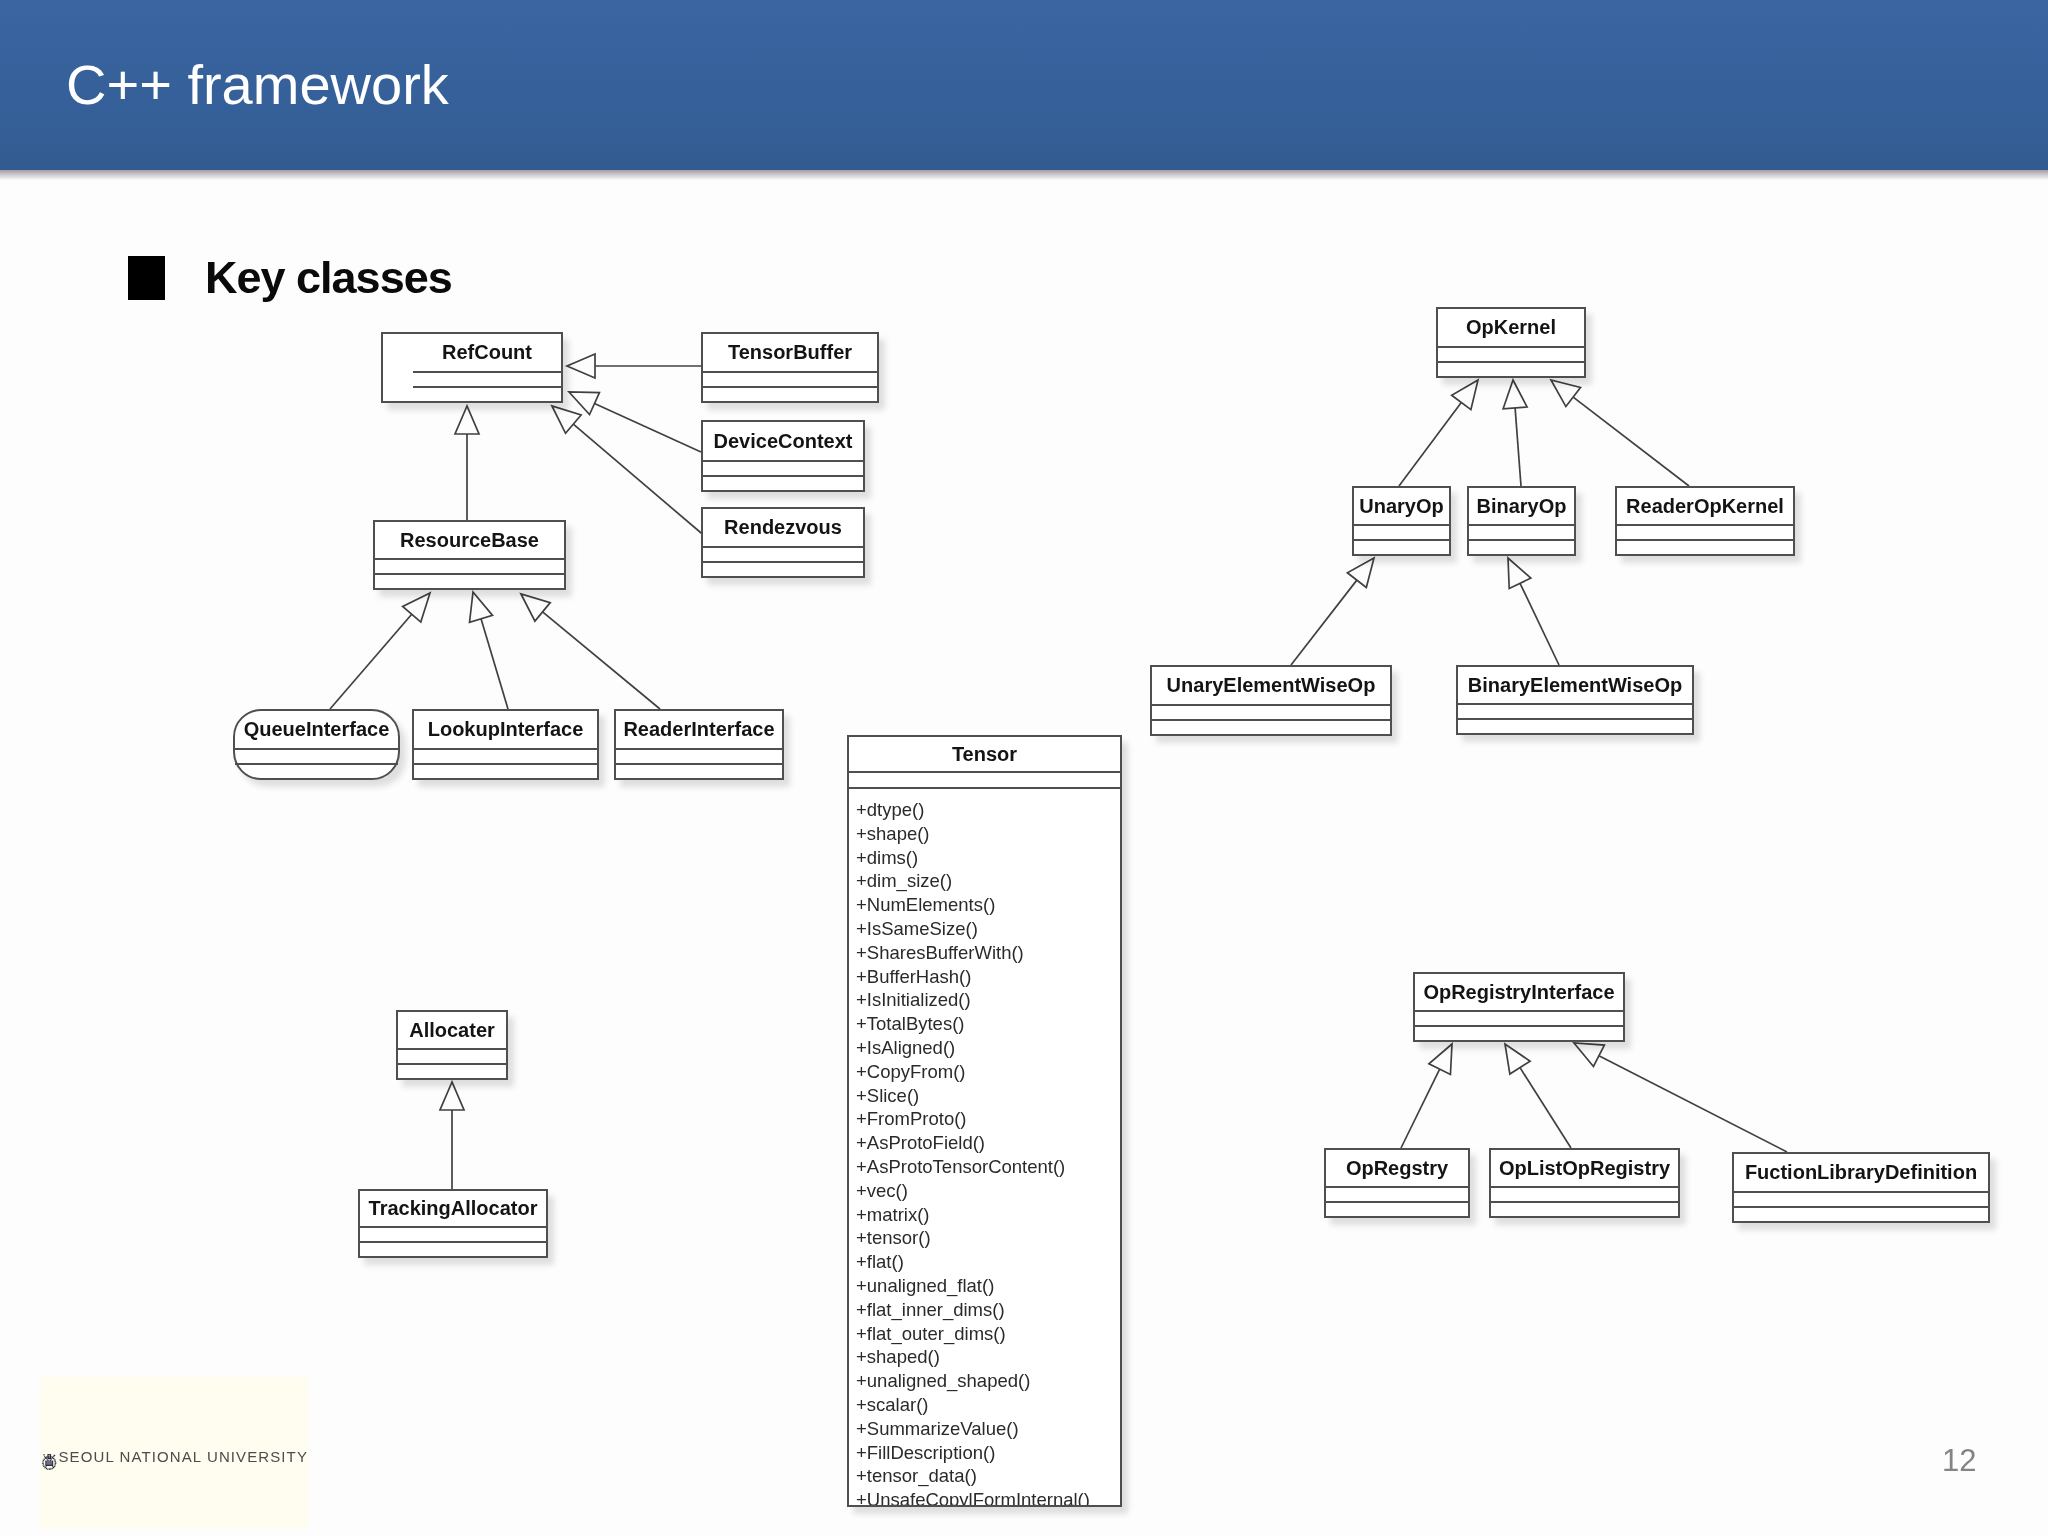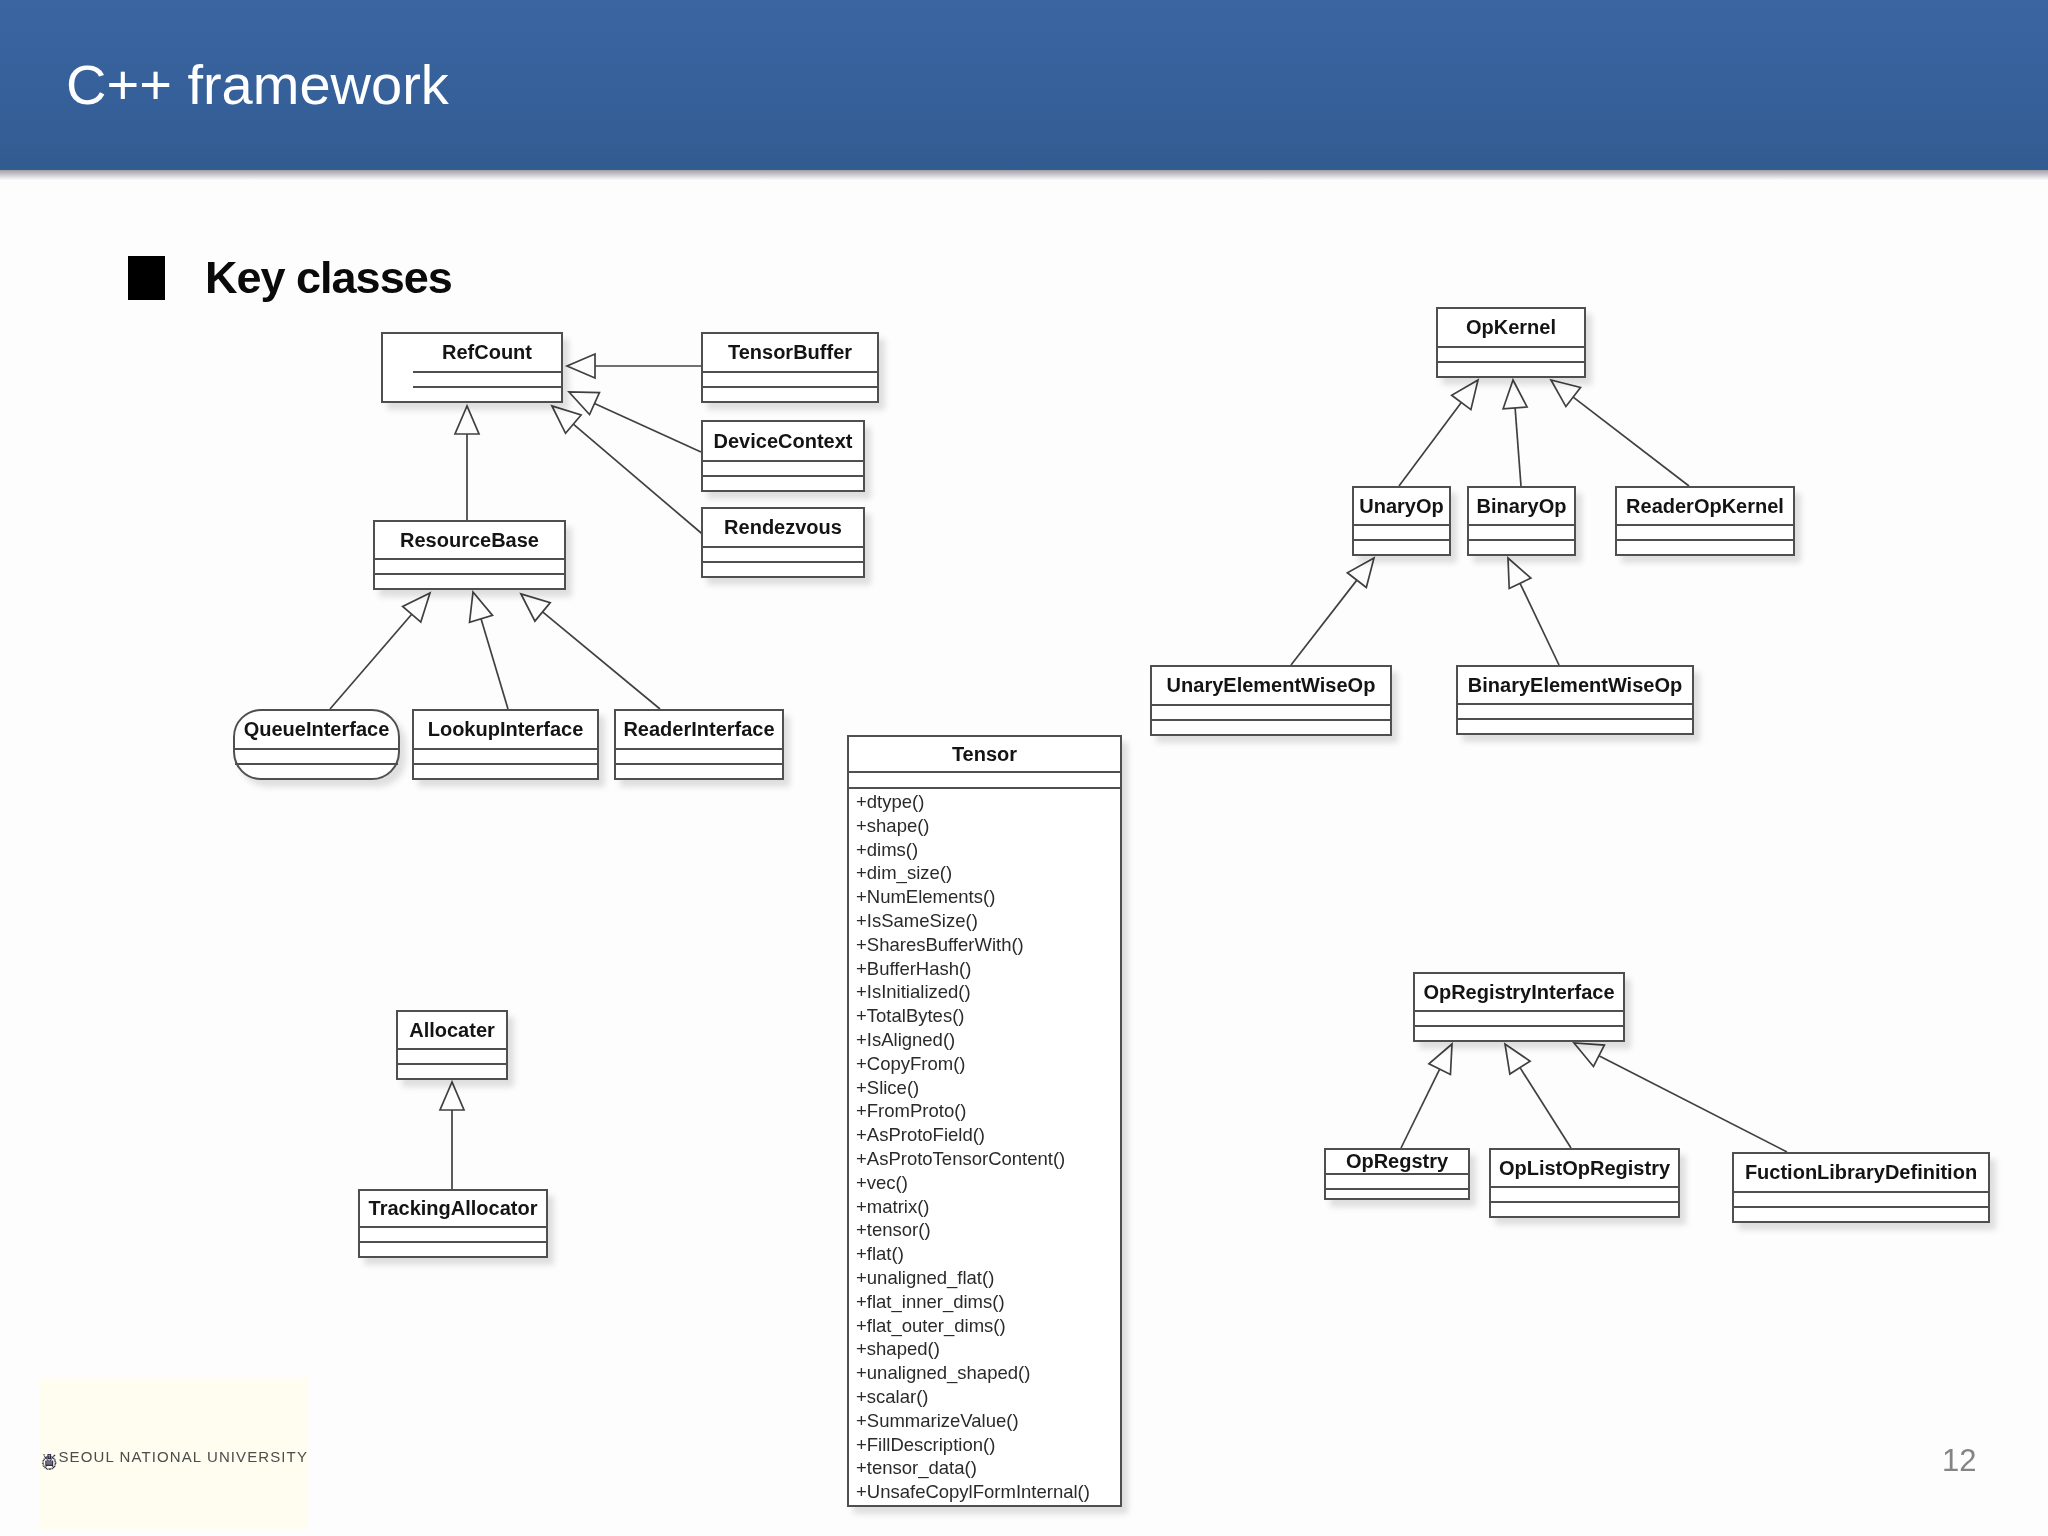--- a/index.html
+++ b/index.html
@@ -25,21 +25,21 @@
 
   .uml-box{position:absolute;box-sizing:border-box;background:#ffffff;border:2px solid #4f4f4f;
            box-shadow:6px 7px 6px rgba(0,0,0,0.12);display:flex;flex-direction:column;}
   .uml-title{flex:1;display:flex;align-items:center;justify-content:center;
              font-weight:bold;font-size:20px;color:#141414;white-space:nowrap;}
   .uml-sec{height:13px;border-top:2px solid #4f4f4f;flex:none;}
 
   .uml-box.has-methods .uml-title{flex:none;height:34px;}
   .uml-attrs{height:14px;border-top:2px solid #4f4f4f;flex:none;}
   .uml-methods{flex:1;border-top:2px solid #4f4f4f;overflow:hidden;
-               font-size:18.5px;line-height:23.8px;color:#2a2a2a;padding:1px 2px 0 7px;white-space:nowrap;}
+               font-size:18.5px;line-height:23.8px;color:#2a2a2a;padding:9px 2px 0 7px;white-space:nowrap;}
 
   
   .logo{position:absolute;left:40px;top:1377px;width:268px;height:152px;background:#fffdf0;
         display:flex;flex-direction:row;align-items:center;}
   .logo svg{margin-top:18px;}
   .logo-text{margin-top:7px;font-size:15px;letter-spacing:1.1px;color:#4c4c4c;white-space:nowrap;}
 
   .pagenum{position:absolute;left:1942px;top:1443px;font-size:31px;color:#848484;}
 </style>
 </head>
@@ -206,21 +206,21 @@
       <div class="uml-box" style="left: 1456px; top: 665px; width: 238px; height: 70px;">
         <div class="uml-title">BinaryElementWiseOp</div>
         <div class="uml-sec"></div>
         <div class="uml-sec"></div>
       </div>
       <div class="uml-box" style="left: 1413px; top: 972px; width: 212px; height: 70px;">
         <div class="uml-title">OpRegistryInterface</div>
         <div class="uml-sec"></div>
         <div class="uml-sec"></div>
       </div>
-      <div class="uml-box" style="left: 1324px; top: 1148px; width: 146px; height: 52px;">
+      <div class="uml-box" style="left: 1324px; top: 1148px; width: 146px; height: 70px;">
         <div class="uml-title">OpRegstry</div>
         <div class="uml-sec"></div>
         <div class="uml-sec"></div>
       </div>
       <div class="uml-box" style="left: 1489px; top: 1148px; width: 191px; height: 70px;">
         <div class="uml-title">OpListOpRegistry</div>
         <div class="uml-sec"></div>
         <div class="uml-sec"></div>
       </div>
       <div class="uml-box" style="left: 1732px; top: 1152px; width: 258px; height: 71px;">

